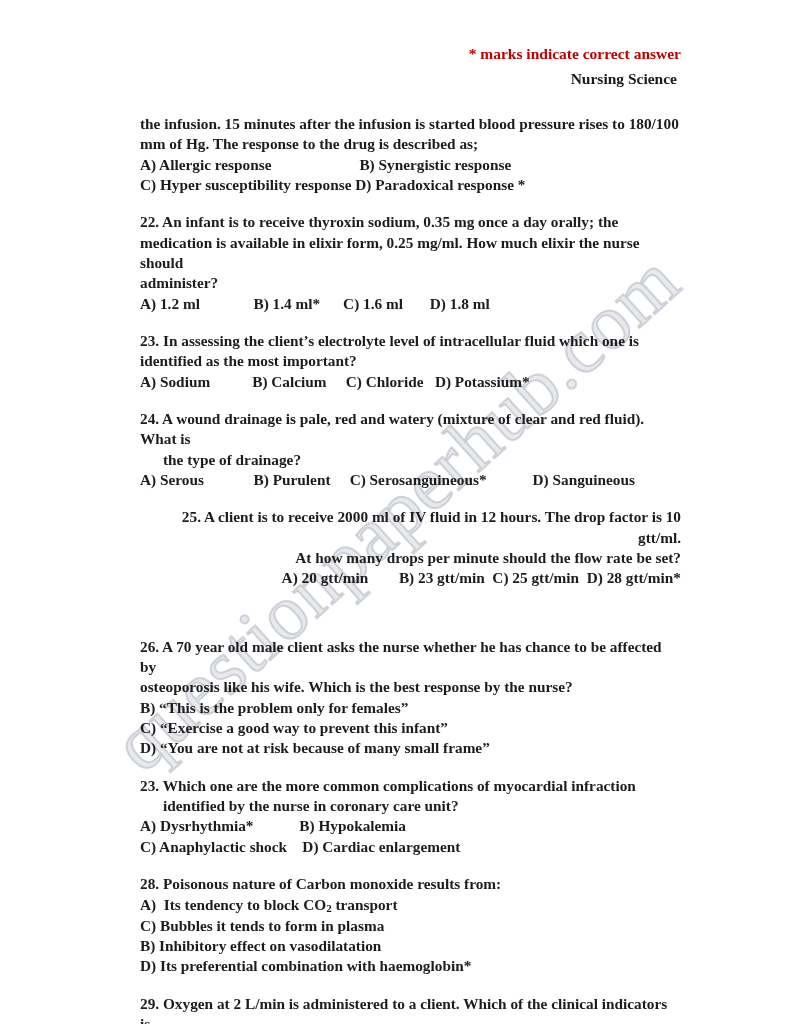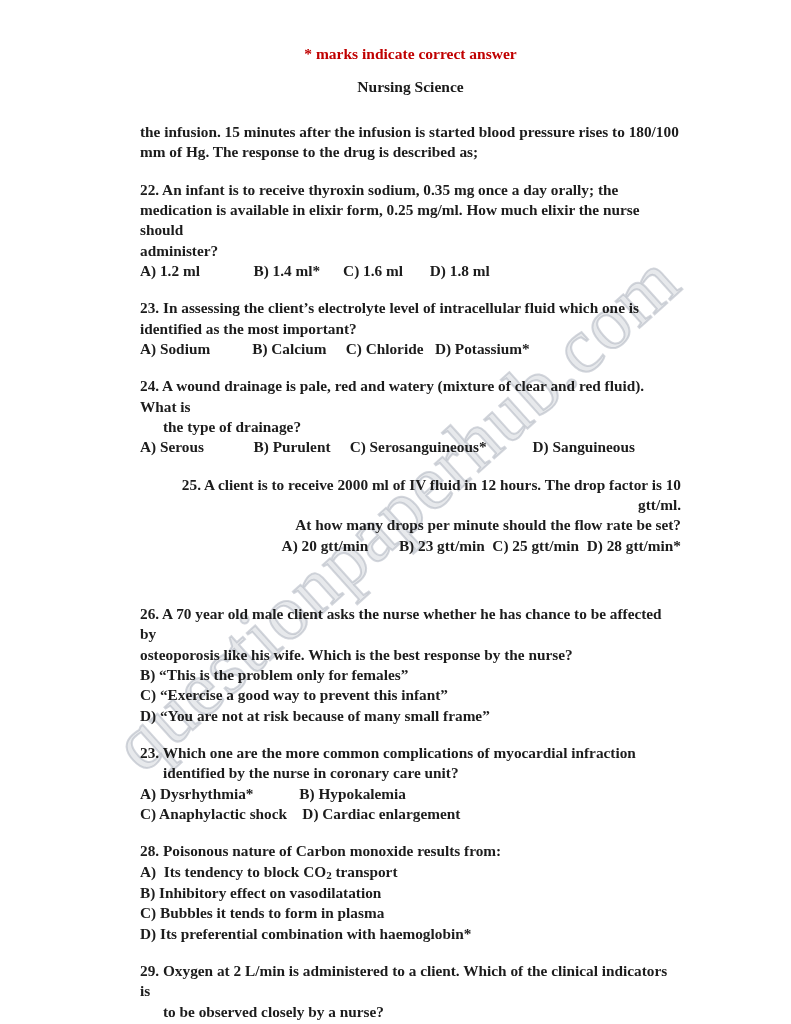--- a/index.html
+++ b/index.html
@@ -47,36 +47,36 @@
   }
 
   
   .content {
     position: relative;
     z-index: 2;
     padding: 44px 110px 0 140px;
   }
 
   .header {
-    text-align: center;
+    text-align: right;
     margin: 0 0 24px 0;
   }
   .header-note {
     font-weight: bold;
     font-size: 15.5px;
     color: #C00000;
     line-height: 1.35;
     margin: 0 0 2px 0;
   }
   .header-title {
     font-weight: bold;
     font-size: 15.5px;
     color: #1a1a1a;
     line-height: 1.35;
-    margin: 12px;
+    margin: 4px;
   }
 
   .qblock {
     margin: 0 0 17px 0;
     font-weight: bold;
   }
   .qblock.gap-large { margin-bottom: 48px; text-align: right; }
   .qblock.gap-xlarge { }
 
   .qtext {
@@ -114,20 +114,24 @@
   <div class="content">
 
     <div class="header">
       <div class="header-note" style="color: rgb(192, 0, 0);">* marks indicate correct answer</div>
       <div class="header-title">Nursing Science</div>
     </div>
 
     <div class="qblock">
       <div class="qtext">the infusion. 15 minutes after the infusion is started blood pressure rises to 180/100
 mm of Hg. The response to the drug is described as;</div>
+      <div class="opts">
+        <span class="opt-row">A) Allergic response                       B) Synergistic response</span>
+        <span class="opt-row">C) Hyper susceptibility response D) Paradoxical response *</span>
+      </div>
     </div>
 
     <div class="qblock">
       <div class="qtext">22. An infant is to receive thyroxin sodium, 0.35 mg once a day orally; the
 medication is available in elixir form, 0.25 mg/ml. How much elixir the nurse should
 administer?</div>
       <div class="opts">
         <span class="opt-row">A) 1.2 ml              B) 1.4 ml*      C) 1.6 ml       D) 1.8 ml</span>
       </div>
     </div>
@@ -172,22 +176,22 @@
       <div class="opts">
         <span class="opt-row">A) Dysrhythmia*            B) Hypokalemia</span>
         <span class="opt-row">C) Anaphylactic shock    D) Cardiac enlargement</span>
       </div>
     </div>
 
     <div class="qblock gap-xlarge">
       <div class="qtext">28. Poisonous nature of Carbon monoxide results from:</div>
       <div class="opts">
         <span class="opt-row plain">A)  Its tendency to block CO<sub>2</sub> transport</span>
+        <span class="opt-row plain">C) Bubbles it tends to form in plasma</span>
         <span class="opt-row plain">B) Inhibitory effect on vasodilatation</span>
-        <span class="opt-row plain">C) Bubbles it tends to form in plasma</span>
         <span class="opt-row plain">D) Its preferential combination with haemoglobin*</span>
       </div>
     </div>
 
     <div class="qblock">
       <div class="qtext">29. Oxygen at 2 L/min is administered to a client. Which of the clinical indicators is
       to be observed closely by a nurse?</div>
       <div class="opts">
         <span class="opt-row plain">A) Cyanosis and lethargy</span>
       </div>

